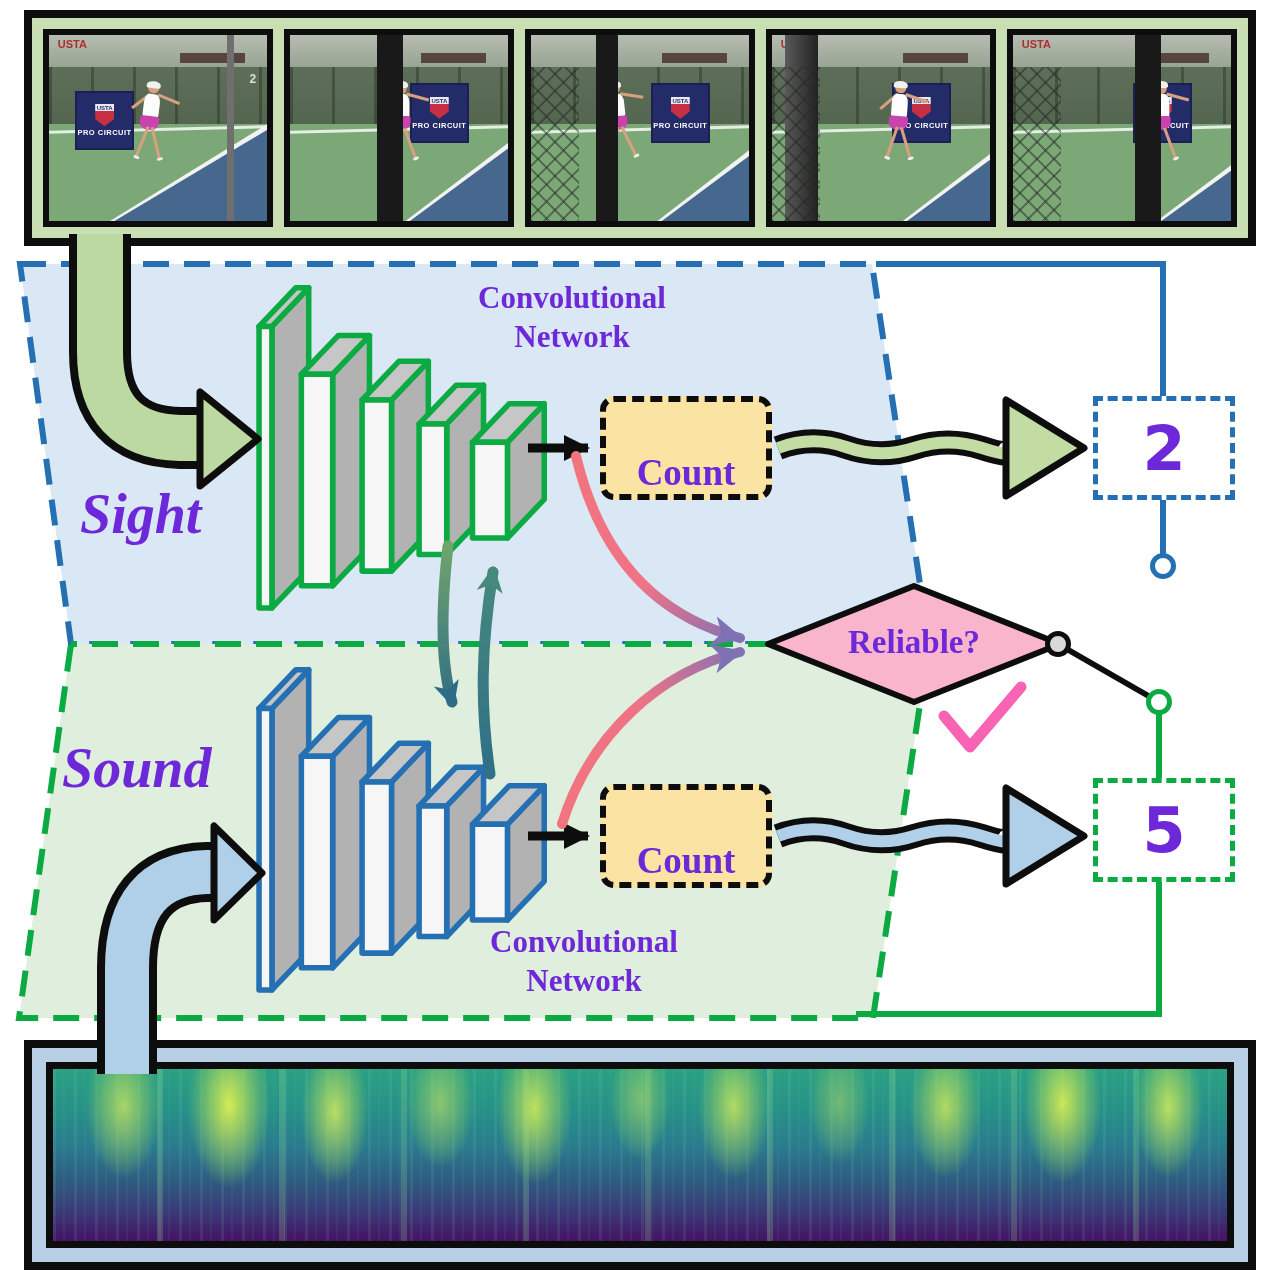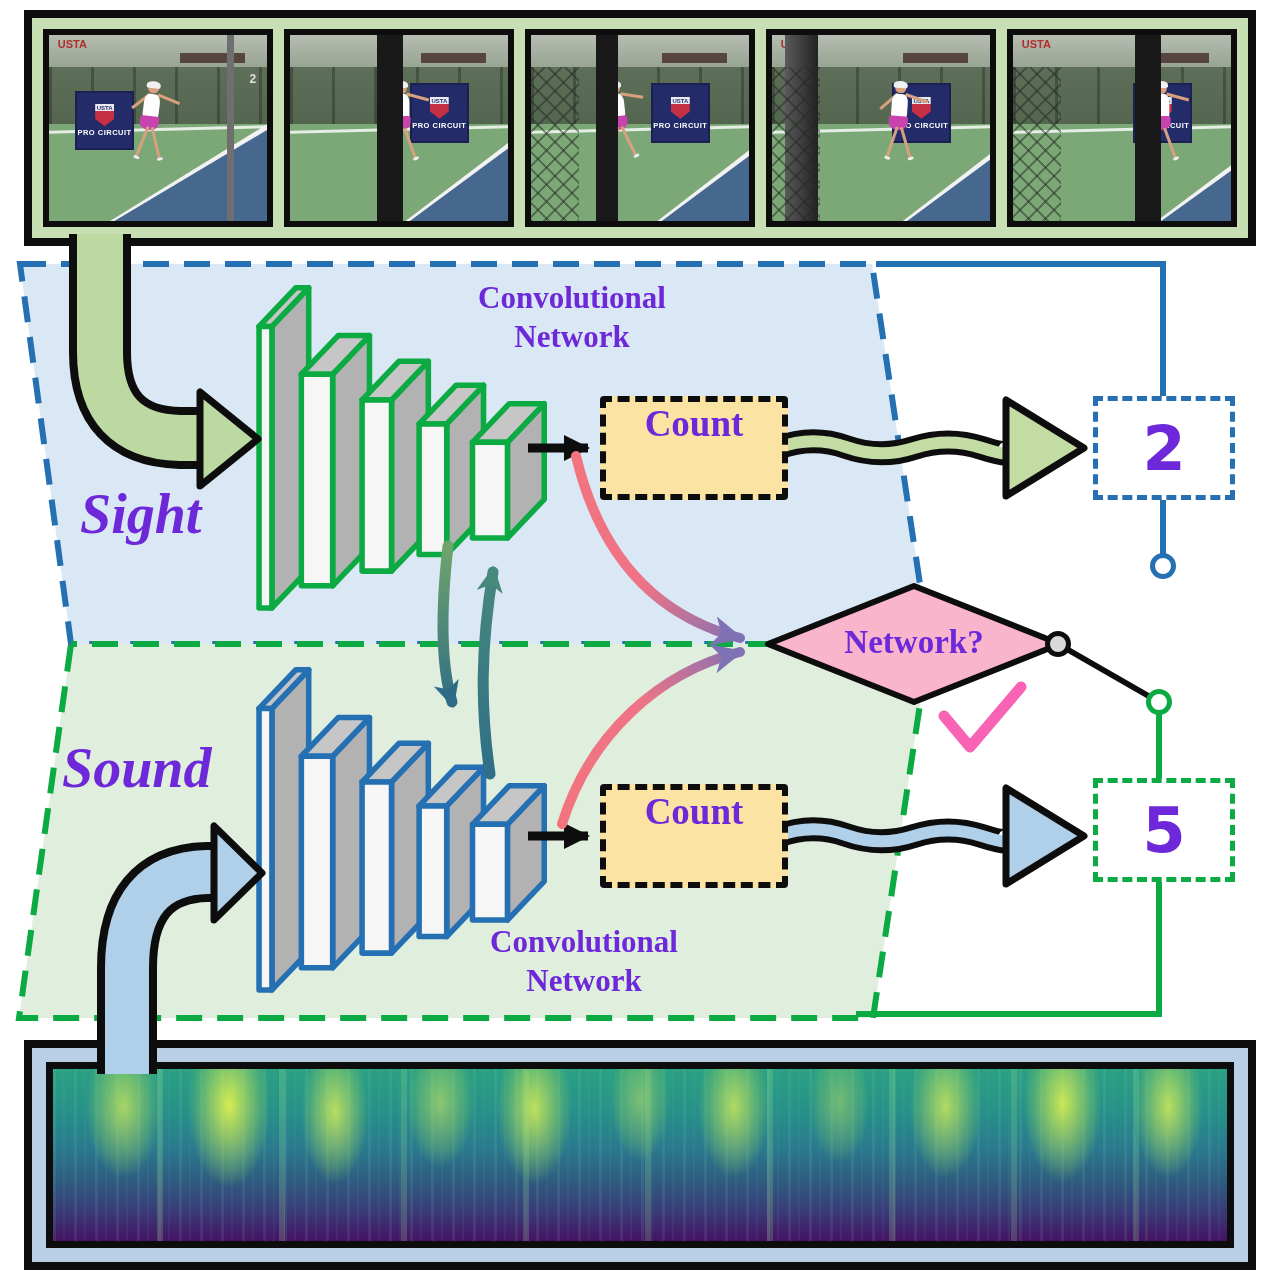--- a/index.html
+++ b/index.html
@@ -99,22 +99,22 @@
       linear-gradient(180deg,#2ba183 0%,#279089 25%,#2a7a8e 46%,#2f5a80 66%,#3a3a78 83%,#451264 100%);}
   
   #overlay{position:absolute;left:0;top:0;width:1274px;height:1282px;z-index:5;pointer-events:none;}
   
   .lab{position:absolute;z-index:6;color:#6d28d9;}
   #sight-label{left:80px;top:482px;font-size:56px;font-weight:bold;font-style:italic;}
   #sound-label{left:62px;top:736px;font-size:56px;font-weight:bold;font-style:italic;}
   .convlab{width:320px;text-align:center;font-size:31px;font-weight:bold;line-height:39px;}
   #conv-top{left:412px;top:278px;}
   #conv-bottom{left:424px;top:922px;}
-  .countbox{box-sizing:border-box;width:188px;height:104px;border:6px dashed #0d0d0d;
-    border-radius:4px;background:#fbe3a3;display:flex;align-items:flex-start;justify-content:center;
+  .countbox{box-sizing:border-box;width:172px;height:104px;border:6px dashed #0d0d0d;
+    border-radius:14px;background:#fbe3a3;display:flex;align-items:flex-end;justify-content:center;
     font-size:37px;font-weight:bold;}
   #count-top{left:600px;top:396px;}
   #count-bottom{left:600px;top:784px;}
   .numbox{box-sizing:border-box;width:142px;height:104px;background:#fff;
     display:flex;align-items:center;justify-content:center;
     font-family:"DejaVu Sans",sans-serif;font-size:62px;font-weight:600;}
   #box-sight{left:1093px;top:396px;border:5px dashed #2470b3;}
   #box-sound{left:1093px;top:778px;border:5px dashed #0caa43;}
   #reliable-label{left:796px;top:624px;width:236px;text-align:center;
     font-size:33px;font-weight:bold;}
@@ -405,14 +405,14 @@
     <span>Count</span>
   </div>
 
   <div class="lab numbox" id="box-sight">
     <span>2</span>
   </div>
   <div class="lab numbox" id="box-sound">
     <span>5</span>
   </div>
 
-  <div class="lab" id="reliable-label">Network?</div>
+  <div class="lab" id="reliable-label">Reliable?</div>
 </div>
 
 </body></html>

